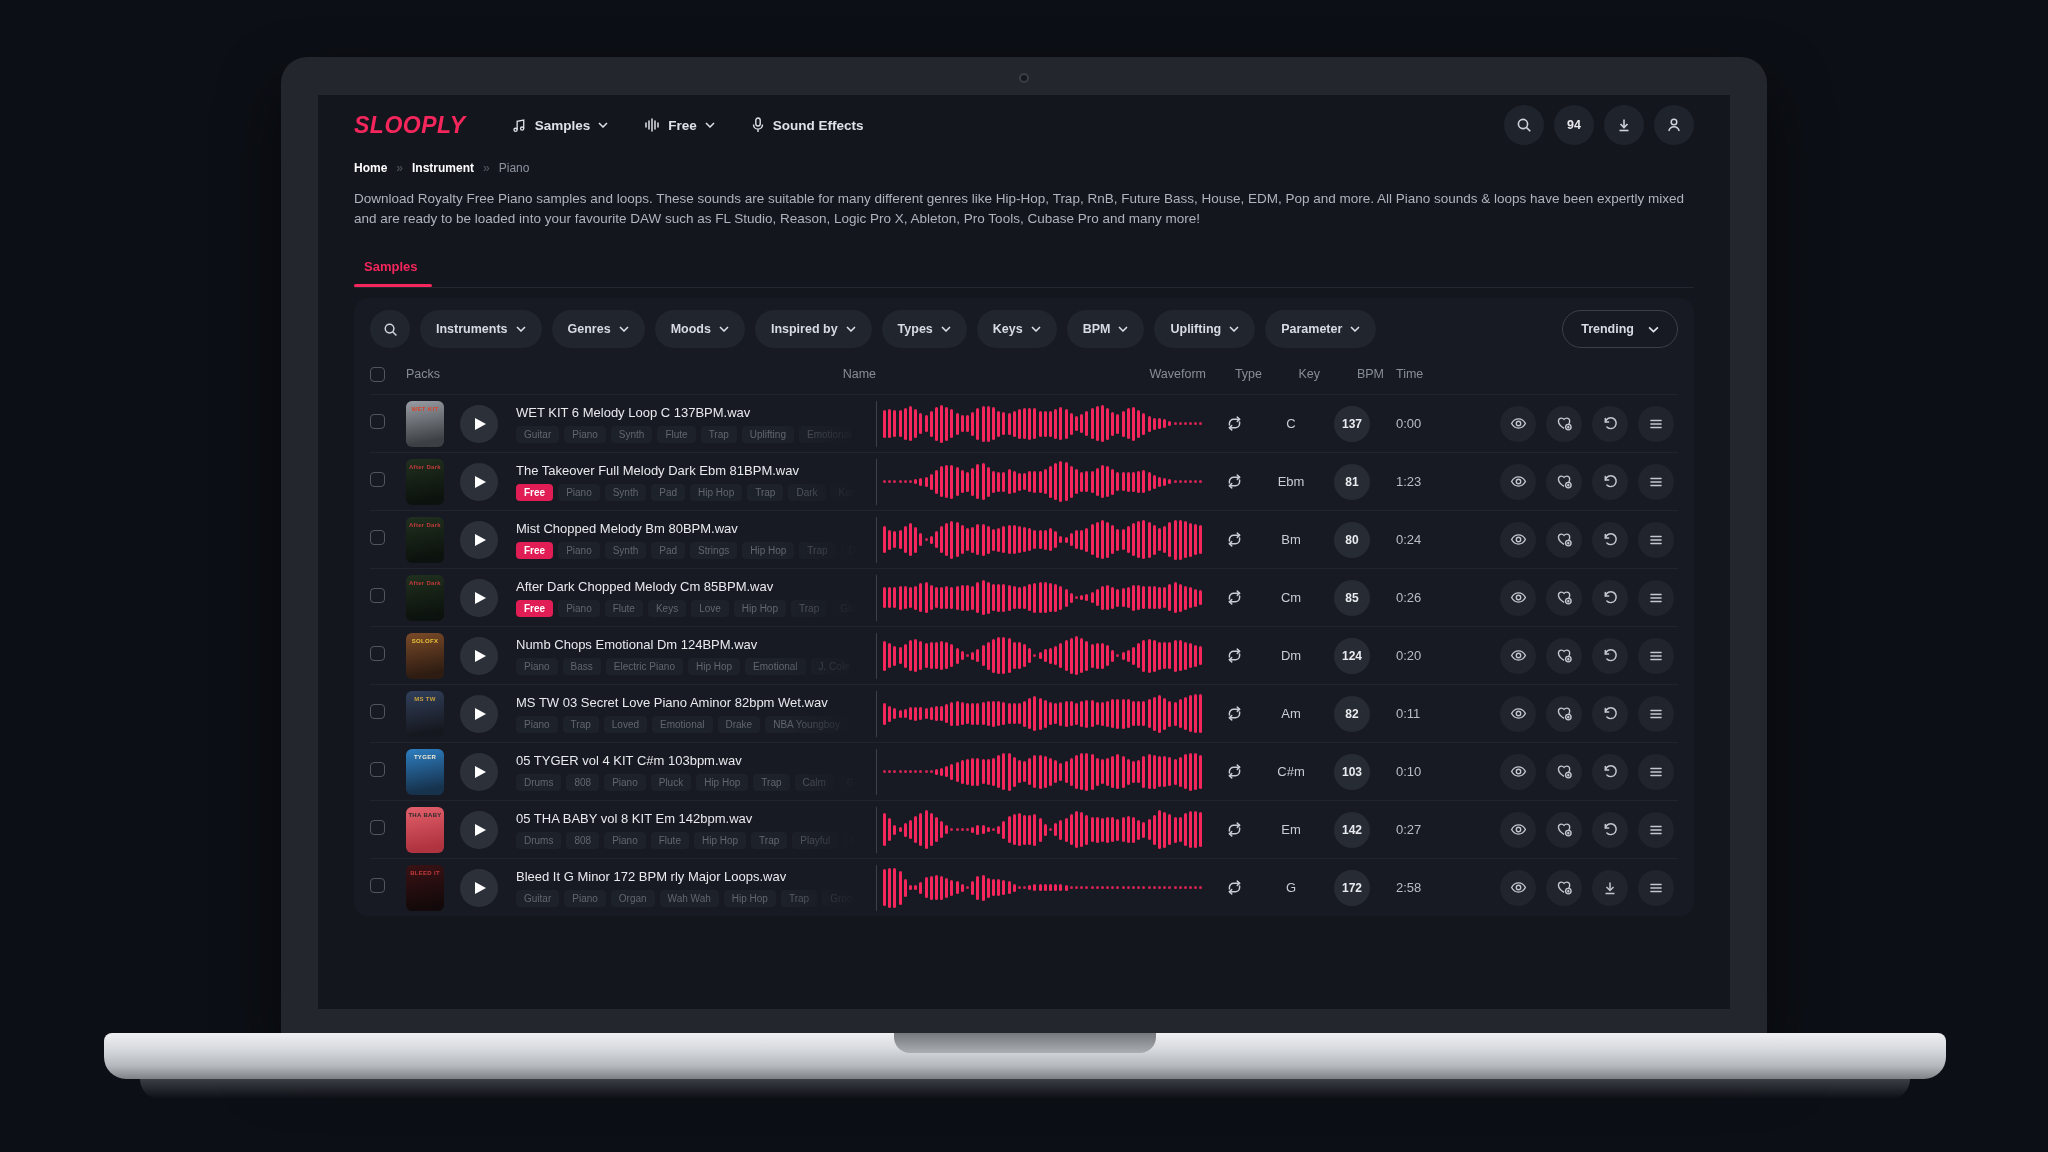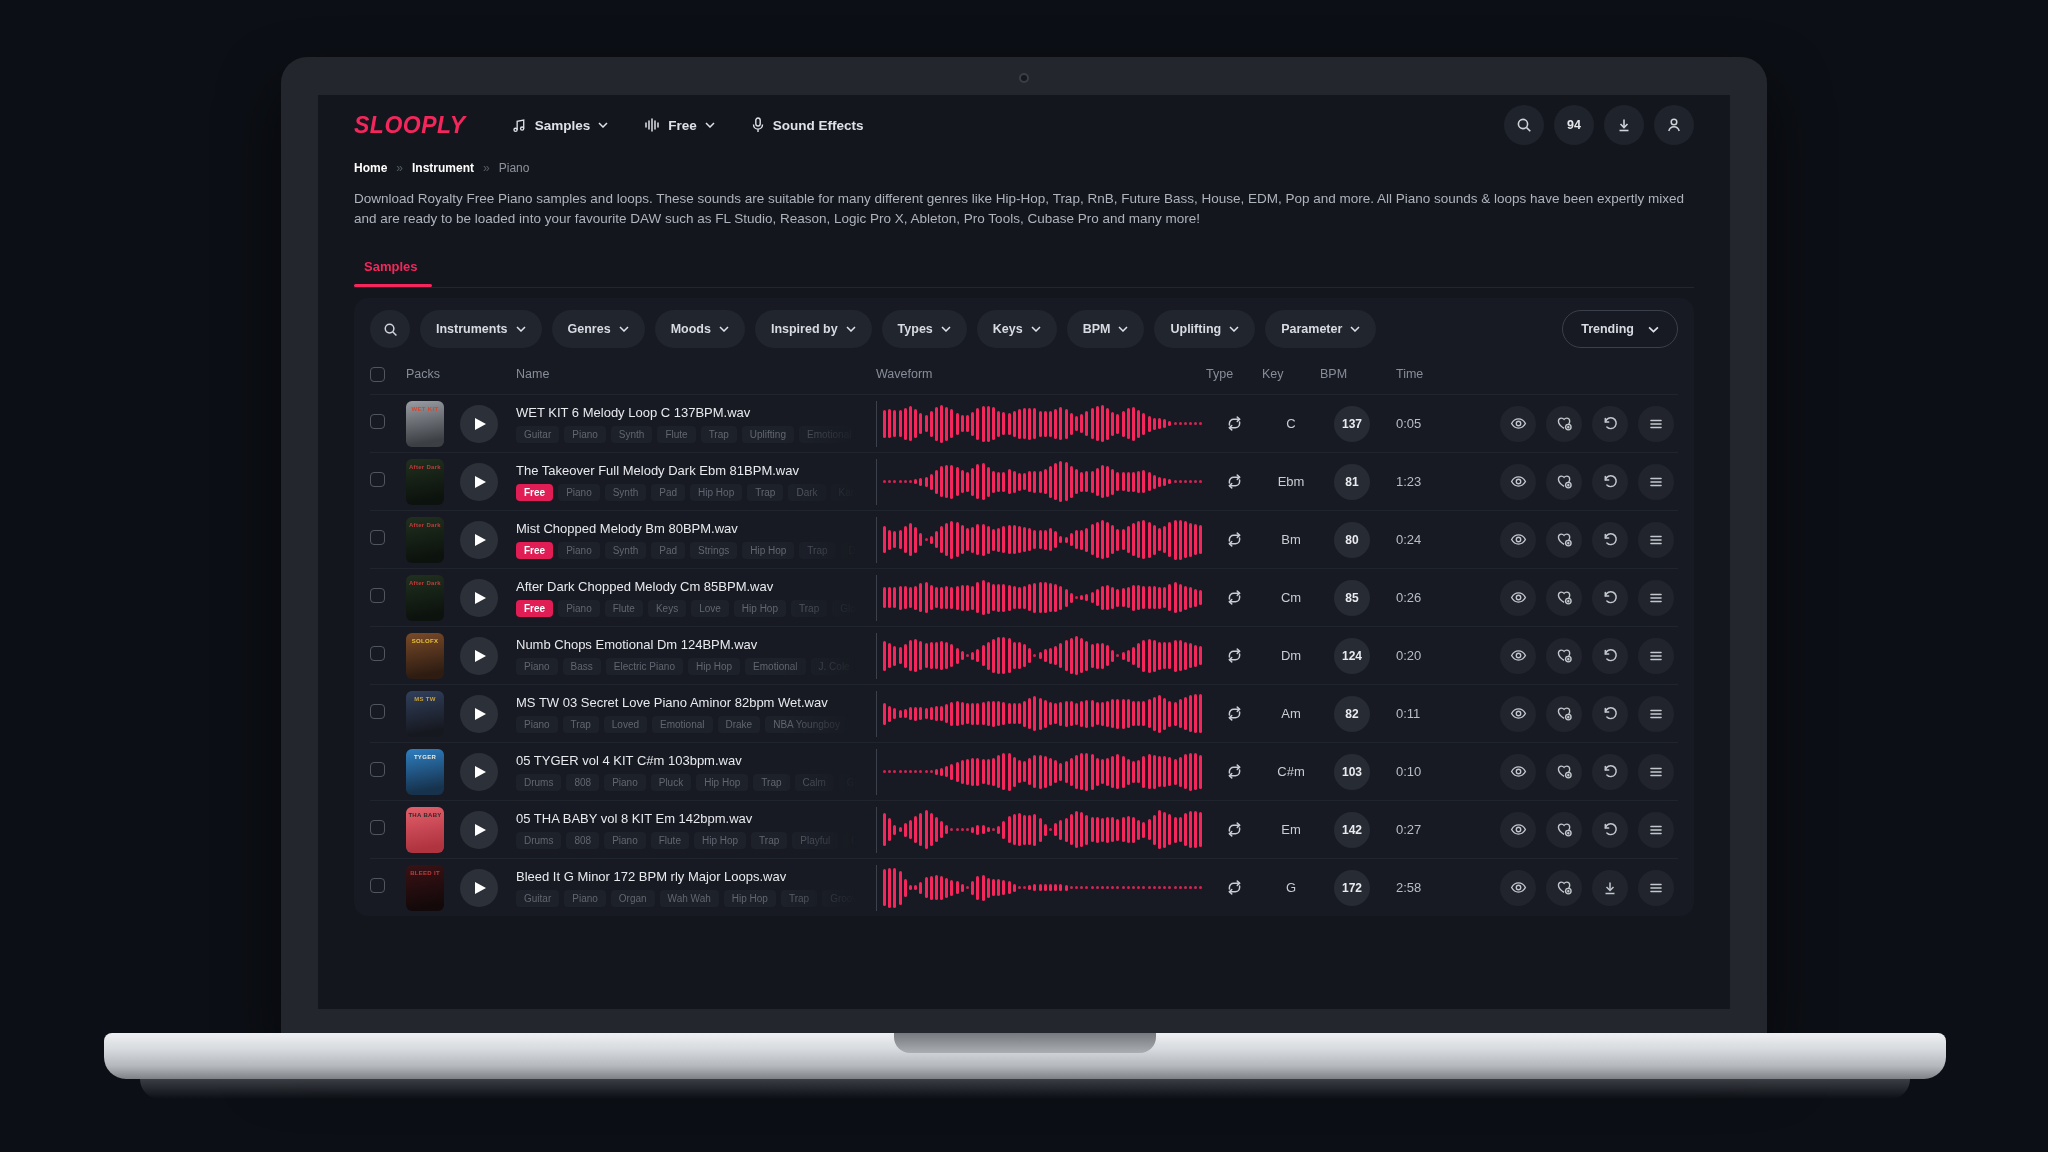--- a/index.html
+++ b/index.html
@@ -49,21 +49,21 @@
   .panel{background:var(--panel-bg);border-radius:14px;margin-top:10px;padding:12px 16px 0;}
   .filterbar{display:flex;align-items:center;gap:10px;}
   .search-pill{width:40px;height:38px;border-radius:20px;background:var(--pill-bg);display:flex;align-items:center;justify-content:center;border:none;cursor:pointer;}
   .pill{display:flex;align-items:center;gap:8px;height:38px;padding:0 16px;border-radius:20px;background:var(--pill-bg);
     color:#d8dbe1;font-size:12.5px;font-weight:600;border:none;cursor:pointer;}
   .pill svg{display:block;}
   .sort-pill{margin-left:auto;background:transparent;border:1px solid #3a3f49;padding:0 18px;gap:14px;}
 
   .grid-row{display:grid;grid-template-columns:36px 54px 56px 360px 330px 56px 58px 64px 70px 1fr 196px;align-items:center;}
   .thead{height:40px;margin-top:6px;color:#878d98;font-size:12.5px;}
-  .thead .c{text-align:left;}
+  .thead .c{text-align:right;}
   .thead .l{text-align:left;padding-left:12px;}
   .row{height:58px;border-top:1px solid var(--row-line);}
   .checkbox{width:15px;height:15px;border:1.5px solid #50555f;border-radius:4px;display:inline-block;cursor:pointer;}
   .pack{width:38px;height:46px;border-radius:6px;overflow:hidden;position:relative;cursor:pointer;display:flex;justify-content:center;}
   .pack .plabel{font-size:6px;font-weight:bold;margin-top:5px;letter-spacing:.3px;white-space:nowrap;}
   .playbtn{width:38px;height:38px;border-radius:50%;background:#2c3039;border:none;cursor:pointer;display:flex;align-items:center;justify-content:center;}
   .playbtn .tri{width:0;height:0;border-left:11px solid #fff;border-top:6.5px solid transparent;border-bottom:6.5px solid transparent;margin-left:3px;}
   .namecell{overflow:hidden;}
   .sname{font-size:13px;color:#e8eaee;white-space:nowrap;overflow:hidden;cursor:pointer;}
   .tags{display:flex;gap:5px;margin-top:6px;white-space:nowrap;overflow:hidden;max-width:345px;
@@ -351,21 +351,21 @@
                     <path d="M3.2 9.5V8a4 4 0 0 1 4-4h5.3"></path>
                     <polyline points="10.6,2 12.8,4 10.6,6"></polyline>
                     <path d="M12.8 6.5V8a4 4 0 0 1-4 4H3.5"></path>
                     <polyline points="5.4,10 3.2,12 5.4,14"></polyline>
                   </svg>
     </span>
     <span class="keycell">C</span>
     <span class="bpmcell">
                   <span class="bpm-badge">137</span>
                 </span>
-    <span class="timecell">0:05</span>
+    <span class="timecell">0:00</span>
     <span></span>
     <span class="actions">
       <button class="action-btn">
         <svg width="17" height="17" viewBox="0 0 16 16" fill="none" stroke="#c3c7ce" stroke-width="1.3">
                       <path d="M1.5 8s2.4-4.3 6.5-4.3S14.5 8 14.5 8s-2.4 4.3-6.5 4.3S1.5 8 1.5 8z"></path>
                       <circle cx="8" cy="8" r="2.1"></circle>
                     </svg>
       </button>
       <button class="action-btn">
         <svg width="17" height="17" viewBox="0 0 16 16" fill="none" stroke="#c3c7ce" stroke-width="1.3">

